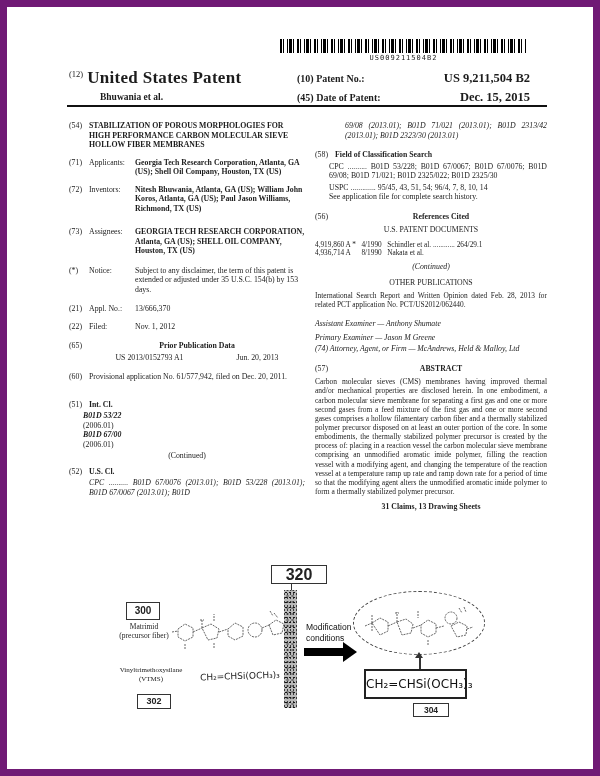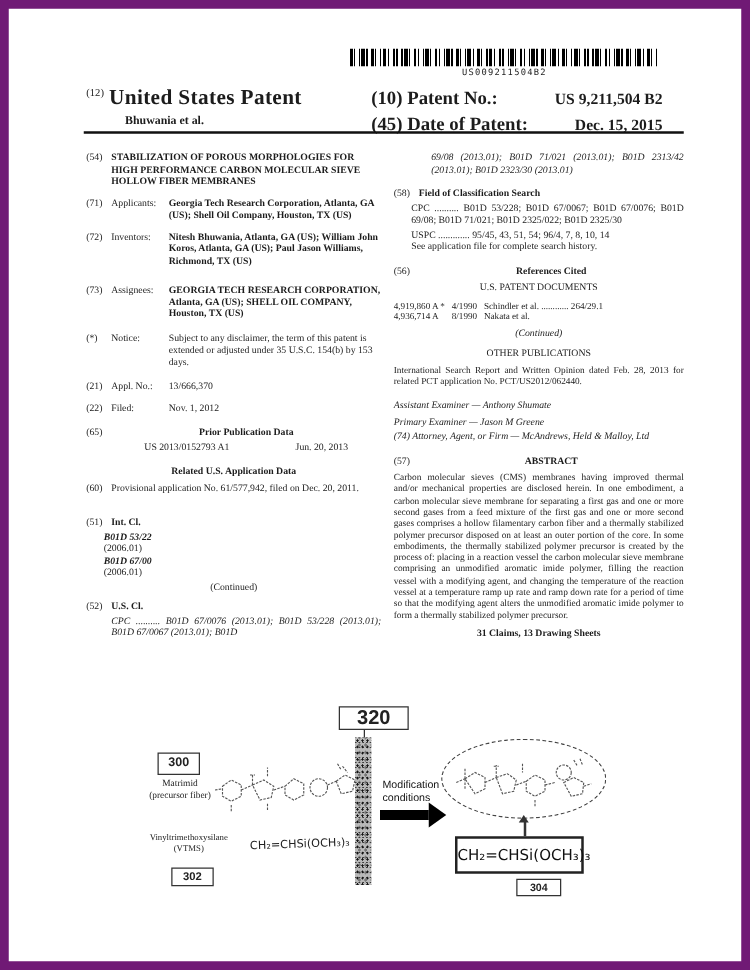--- a/index.html
+++ b/index.html
@@ -13,21 +13,21 @@
   .barcode-text { position:absolute; left:273px; top:47px; width:247px; text-align:center;
     font-family:"DejaVu Sans Mono", monospace; font-size:7px; letter-spacing:1px; color:#222; }
 
   
   .hdr-left { position:absolute; left:62px; top:61px; }
   .kind { font-size:8.5px; vertical-align:6px; color:#222; }
   .us-patent { font-size:17px; font-weight:bold; letter-spacing:.3px; }
   .inv-short { position:absolute; left:93px; top:85px; font-size:9.5px; font-weight:bold; }
   .hdr-right { position:absolute; left:290px; top:64px; width:233px; }
   .hdr-row { display:flex; justify-content:space-between; align-items:baseline; margin-bottom:4px; }
-  .hdr-lab { font-size:15px; font-weight:bold; }
+  .hdr-lab { font-size:10px; font-weight:bold; }
   .hdr-val { font-size:12.5px; font-weight:bold; }
   .rule { position:absolute; left:60px; top:98px; width:480px; height:2px; background:#111; }
 
   
   .col { position:absolute; top:114px; font-size:7.8px; line-height:1.22; }
   .col-left  { left:62px;  width:236px; }
   .col-right { left:308px; width:232px; }
   .entry { display:flex; margin-bottom:8px; }
   .n { width:20px; flex:none; }
   .b { flex:1; }
@@ -153,21 +153,20 @@
       <span class="n">(65)</span>
       <span class="b ctr bold">Prior Publication Data</span>
     </div>
     <div class="entry mb10">
       <span class="n"></span>
       <span class="b" style="display:flex;justify-content:space-around;">
         <span>US 2013/0152793 A1</span>
         <span>Jun. 20, 2013</span>
       </span>
     </div>
-    <div class="ctr bold mb4">Related U.S. Application Data</div>
     <div class="entry mb18">
       <span class="n">(60)</span>
       <span class="b">Provisional application No. 61/577,942, filed on Dec. 20, 2011.</span>
     </div>
     <div class="entry mb2">
       <span class="n">(51)</span>
       <span class="b bold">Int. Cl.</span>
     </div>
     <div class="intcl-row">
       <span class="intcl-code">B01D 53/22</span>

